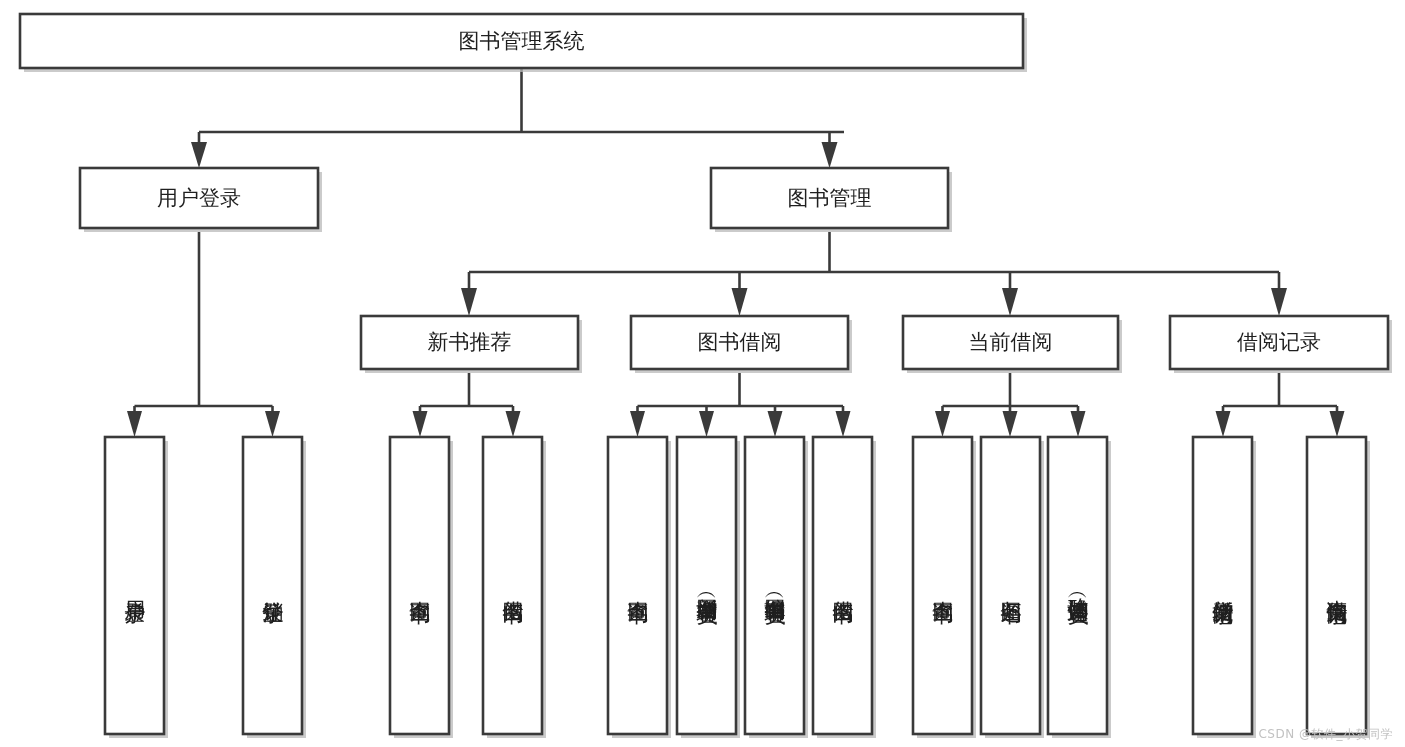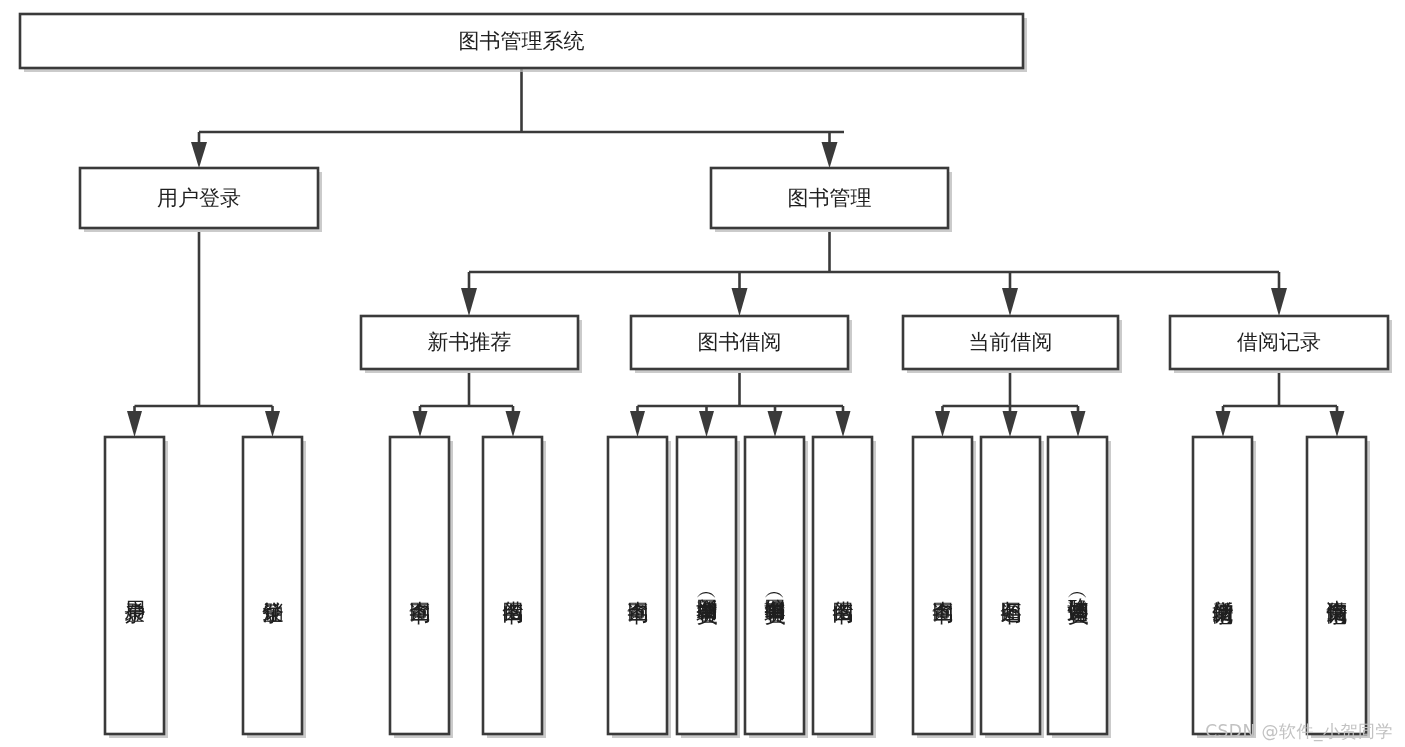--- a/index.html
+++ b/index.html
@@ -69,21 +69,21 @@
     display: flex;
     align-items: flex-start;
     justify-content: center;
     pointer-events: none;
   }
   .watermark {
     position: absolute;
     right: 12px;
     bottom: 4px;
     font-family: "DejaVu Sans", "Liberation Sans", sans-serif;
-    font-size: 17px;
+    font-size: 12px;
     color: #c2c2c2;
     letter-spacing: 0.5px;
     user-select: none;
     white-space: nowrap;
   }
 </style>
 </head>
 <body>
 
 <div id="diagram-root">

